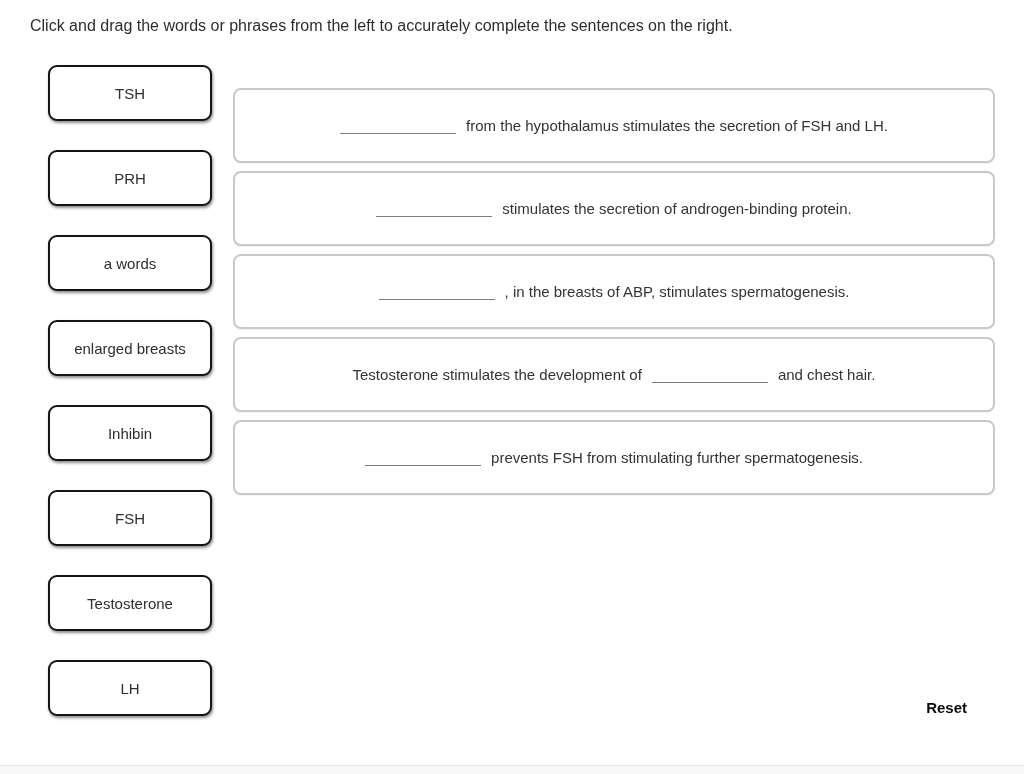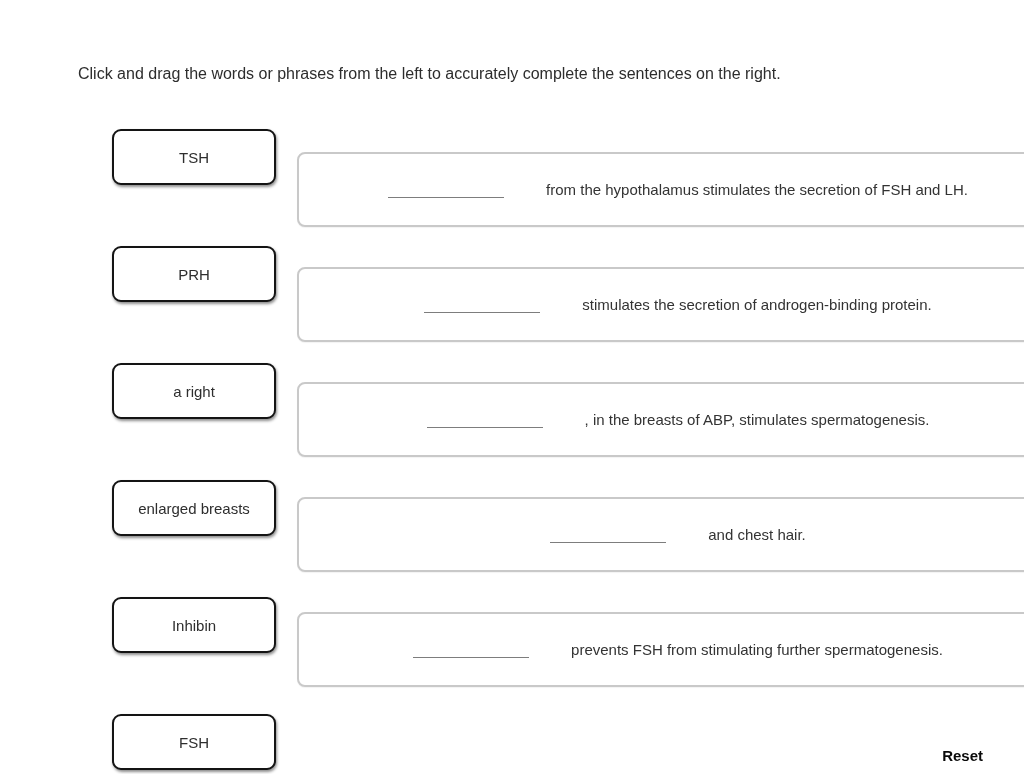--- a/index.html
+++ b/index.html
@@ -1,15 +1,15 @@
 <!DOCTYPE html>
 <html><head>
 <meta charset="utf-8">
 <style>
-  * { margin: 16px; padding: 0; box-sizing: border-box; }
+  * { margin: 0; padding: 0; box-sizing: border-box; }
   html, body {
     width: 1024px; height: 774px;
     background: #ffffff;
     font-family: "Liberation Sans", sans-serif;
     overflow: hidden;
     position: relative;
   }
   .instruction {
     position: absolute;
     left: 30px; top: 16px;
@@ -102,21 +102,21 @@
 <div class="instruction">Click and drag the words or phrases from the left to accurately complete the sentences on the right.</div>
 
 <div class="word-bank">
     <div class="word-chip">
       <span>TSH</span>
     </div>
     <div class="word-chip">
       <span>PRH</span>
     </div>
     <div class="word-chip">
-      <span>a right</span>
+      <span>a words</span>
     </div>
     <div class="word-chip">
       <span>enlarged breasts</span>
     </div>
     <div class="word-chip">
       <span>Inhibin</span>
     </div>
     <div class="word-chip">
       <span>FSH</span>
     </div>
@@ -142,20 +142,21 @@
       </div>
     </div>
     <div class="sentence-box">
       <div class="sentence-text">
         <span class="blank-slot"></span>
         <span>, in the breasts of ABP, stimulates spermatogenesis.</span>
       </div>
     </div>
     <div class="sentence-box">
       <div class="sentence-text">
+        <span>Testosterone stimulates the development of</span>
         <span class="blank-slot"></span>
         <span>and chest hair.</span>
       </div>
     </div>
     <div class="sentence-box">
       <div class="sentence-text">
         <span class="blank-slot"></span>
         <span>prevents FSH from stimulating further spermatogenesis.</span>
       </div>
     </div>

